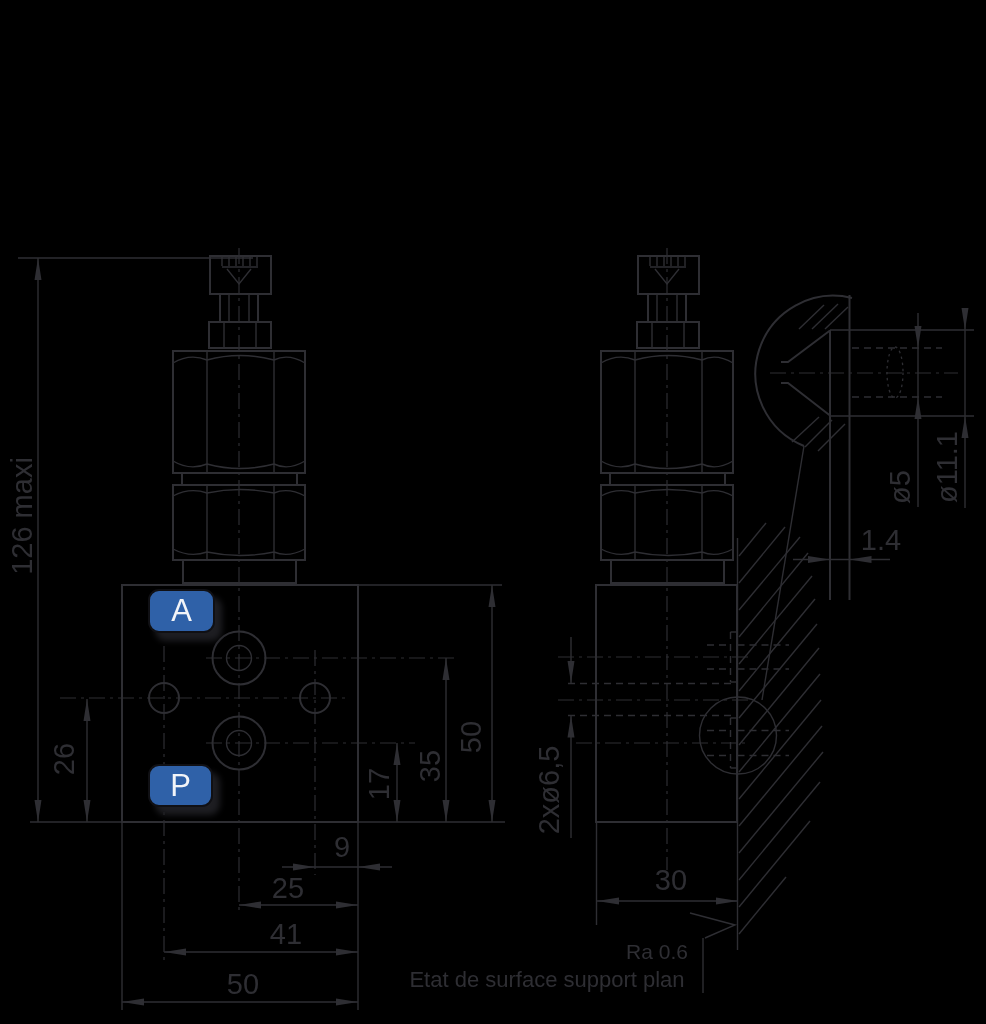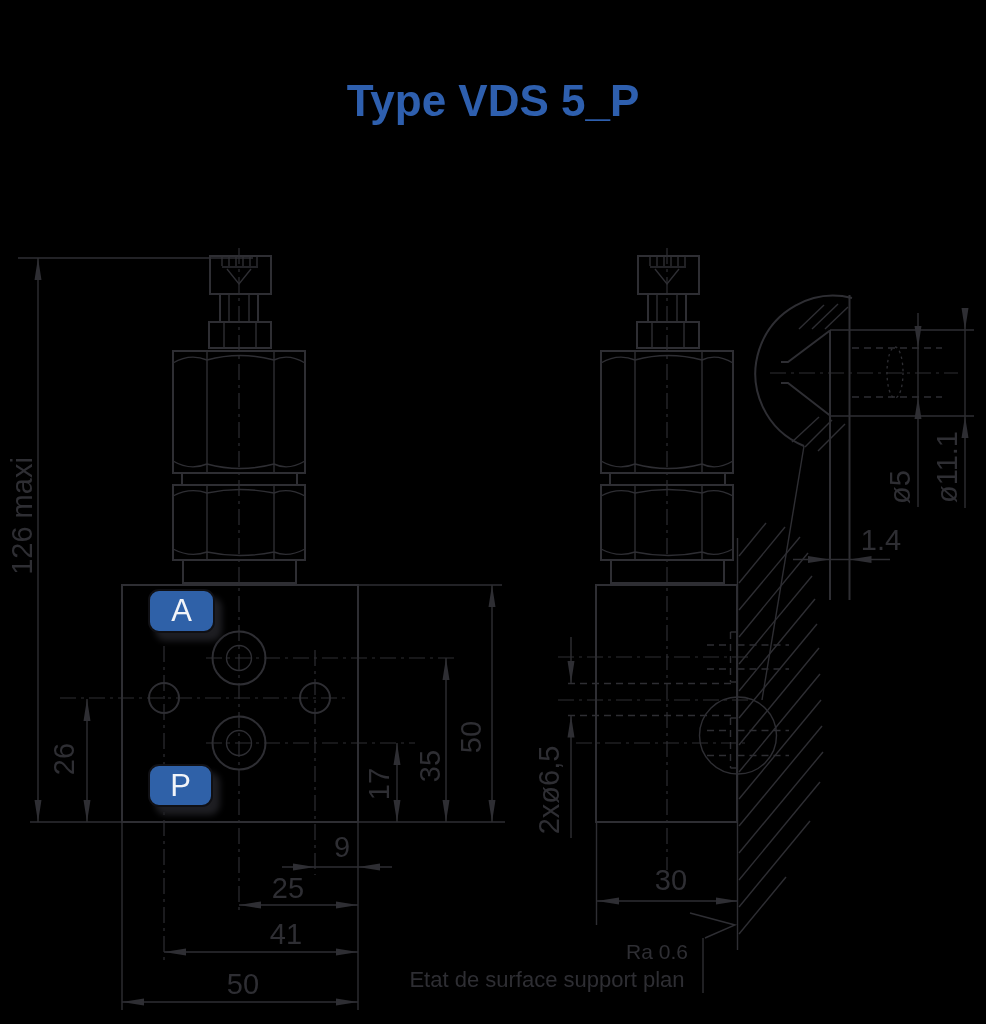--- a/index.html
+++ b/index.html
@@ -276,18 +276,17 @@
   </g>
 
   <g>
     <path class="thin" d="M690,913 L735,925 L705,938"></path>
     <line class="thin" x1="703" y1="938" x2="703" y2="993"></line>
     <text class="small" x="657" y="959">Ra 0.6</text>
     <text class="note" x="547" y="987">Etat de surface support plan</text>
   </g>
 </svg>
 
-<div id="page-title">Type VDS 5_P</div>
 
 <div id="btn-a" class="port-btn">A</div>
 <div id="btn-p" class="port-btn">P</div>
 
 </div>
 
 </body></html>

